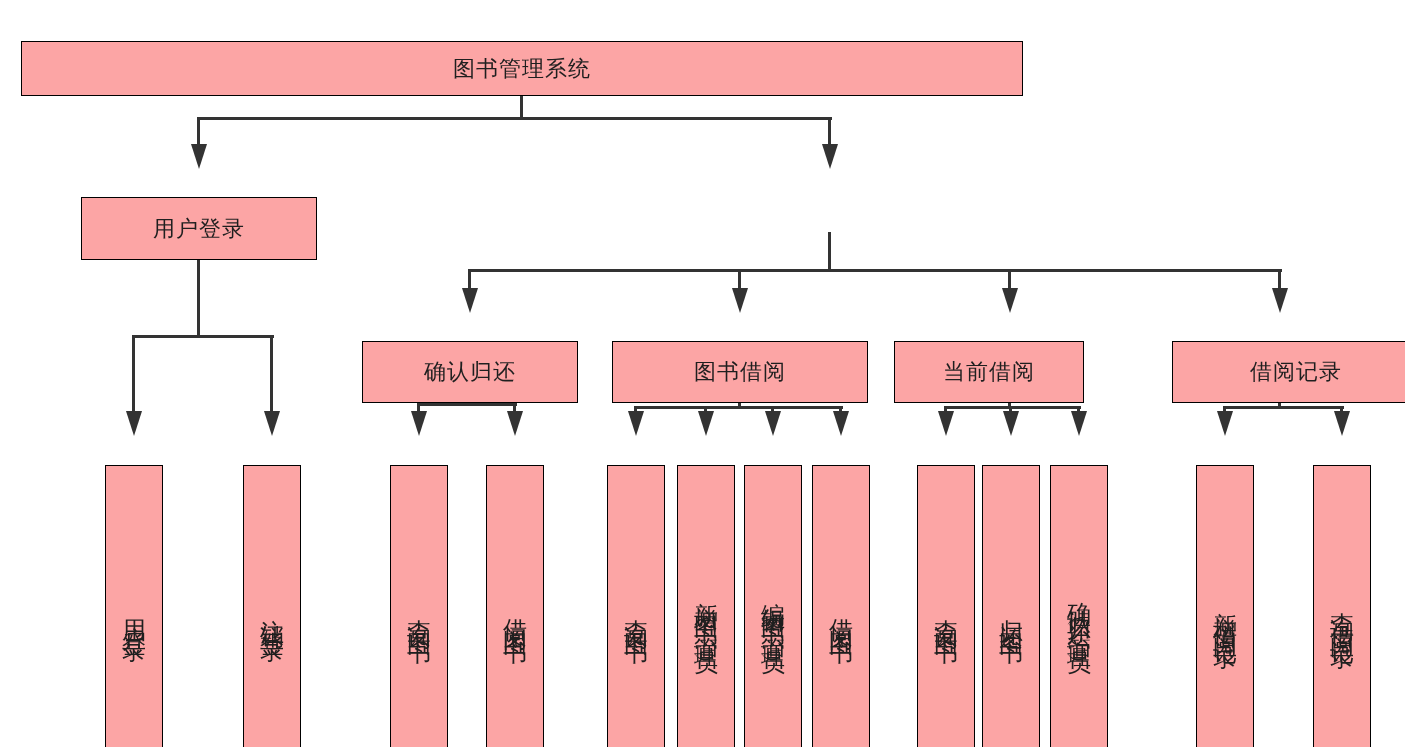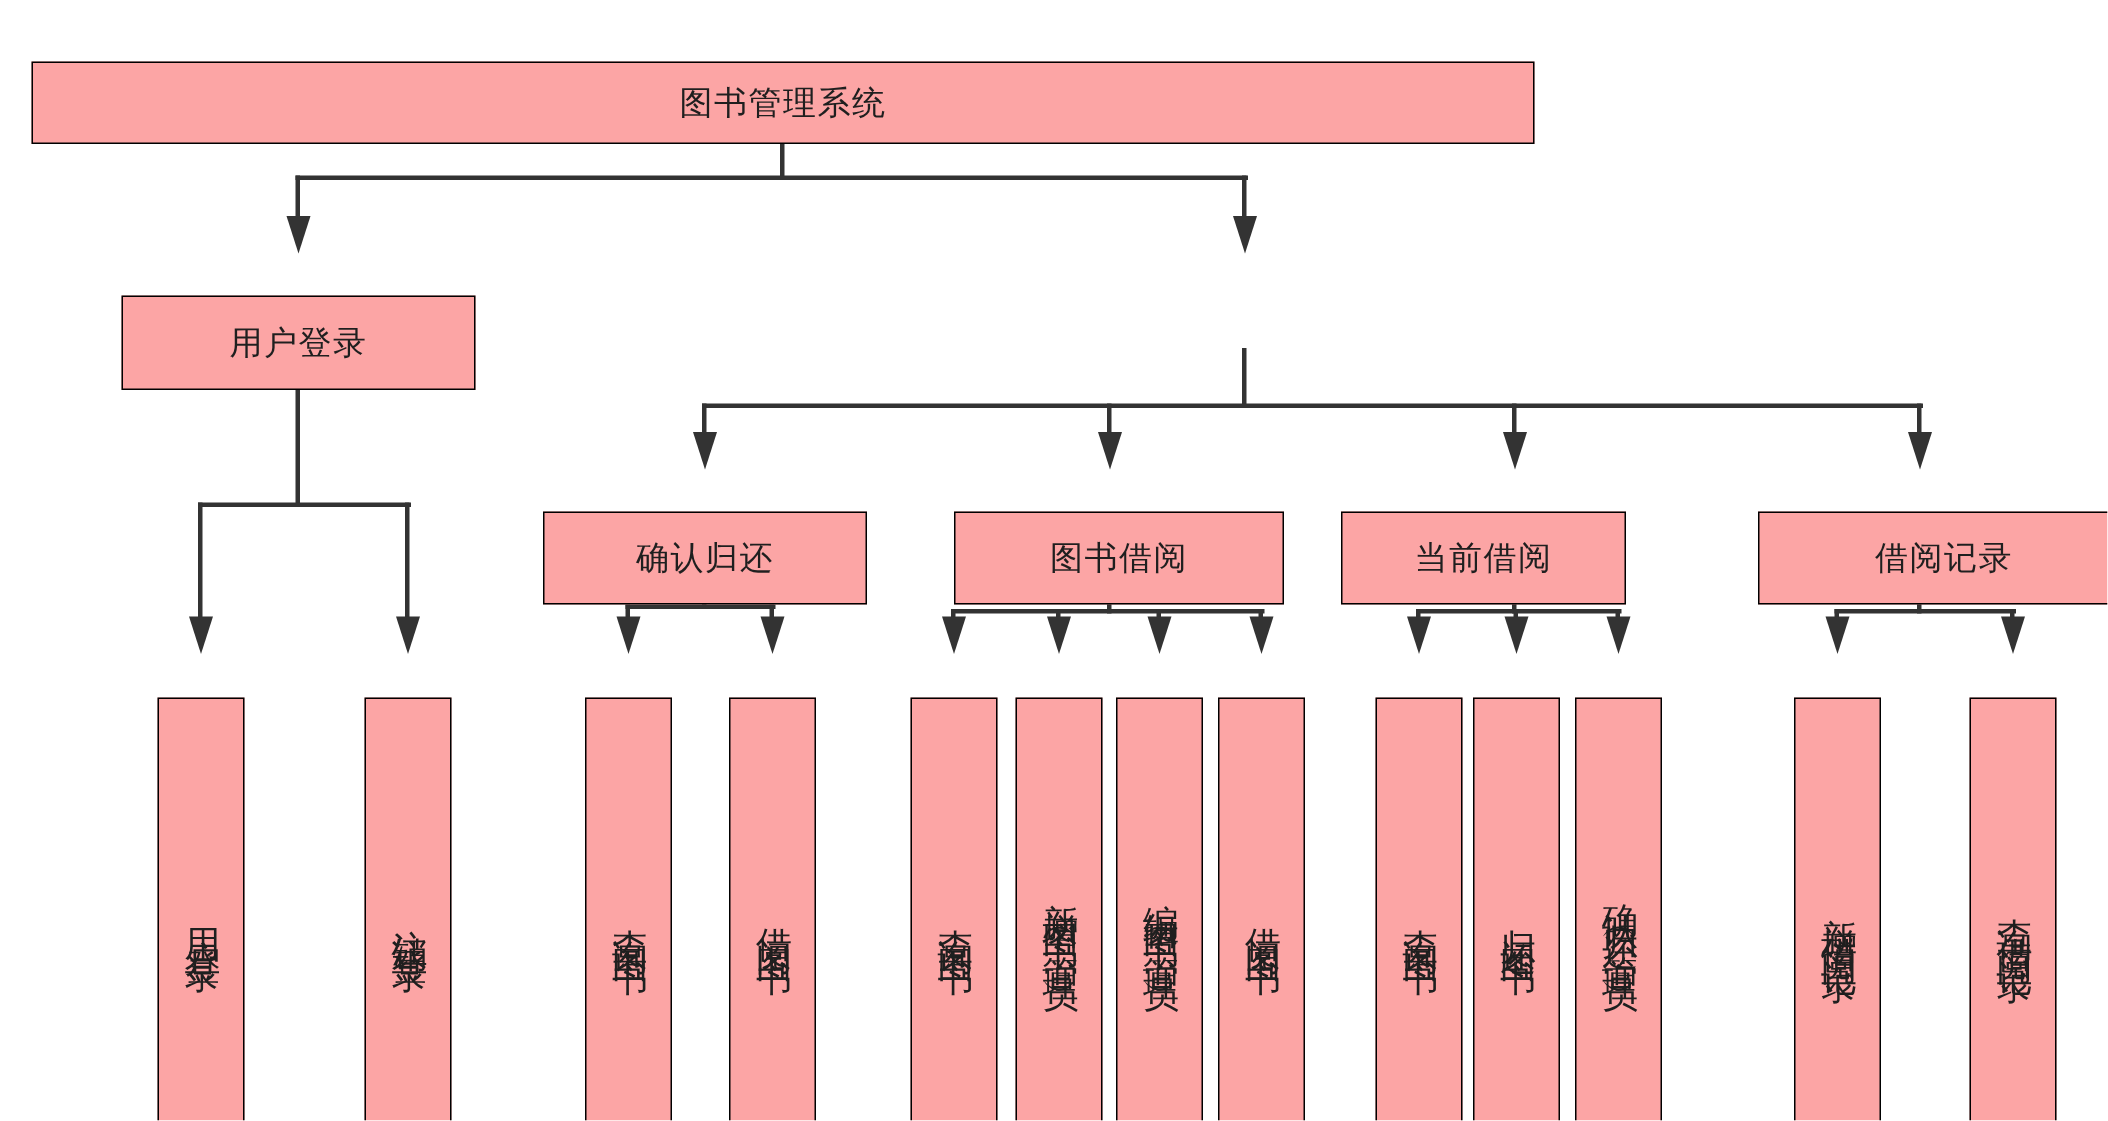--- a/index.html
+++ b/index.html
@@ -93,21 +93,21 @@
 
   <div class="box box-h" style="left:81px;top:169px;width:236px;height:63px">
     <span>用户登录</span>
   </div>
 
 
   <div class="box box-h" style="left:362px;top:313px;width:216px;height:62px">
     <span>确认归还</span>
   </div>
 
-  <div class="box box-h" style="left:636px;top:313px;width:220px;height:62px">
+  <div class="box box-h" style="left:612px;top:313px;width:256px;height:62px">
     <span>图书借阅</span>
   </div>
 
   <div class="box box-h" style="left:894px;top:313px;width:190px;height:62px">
     <span>当前借阅</span>
   </div>
 
   <div class="box box-h" style="left:1172px;top:313px;width:248px;height:62px">
     <span>借阅记录</span>
   </div>

